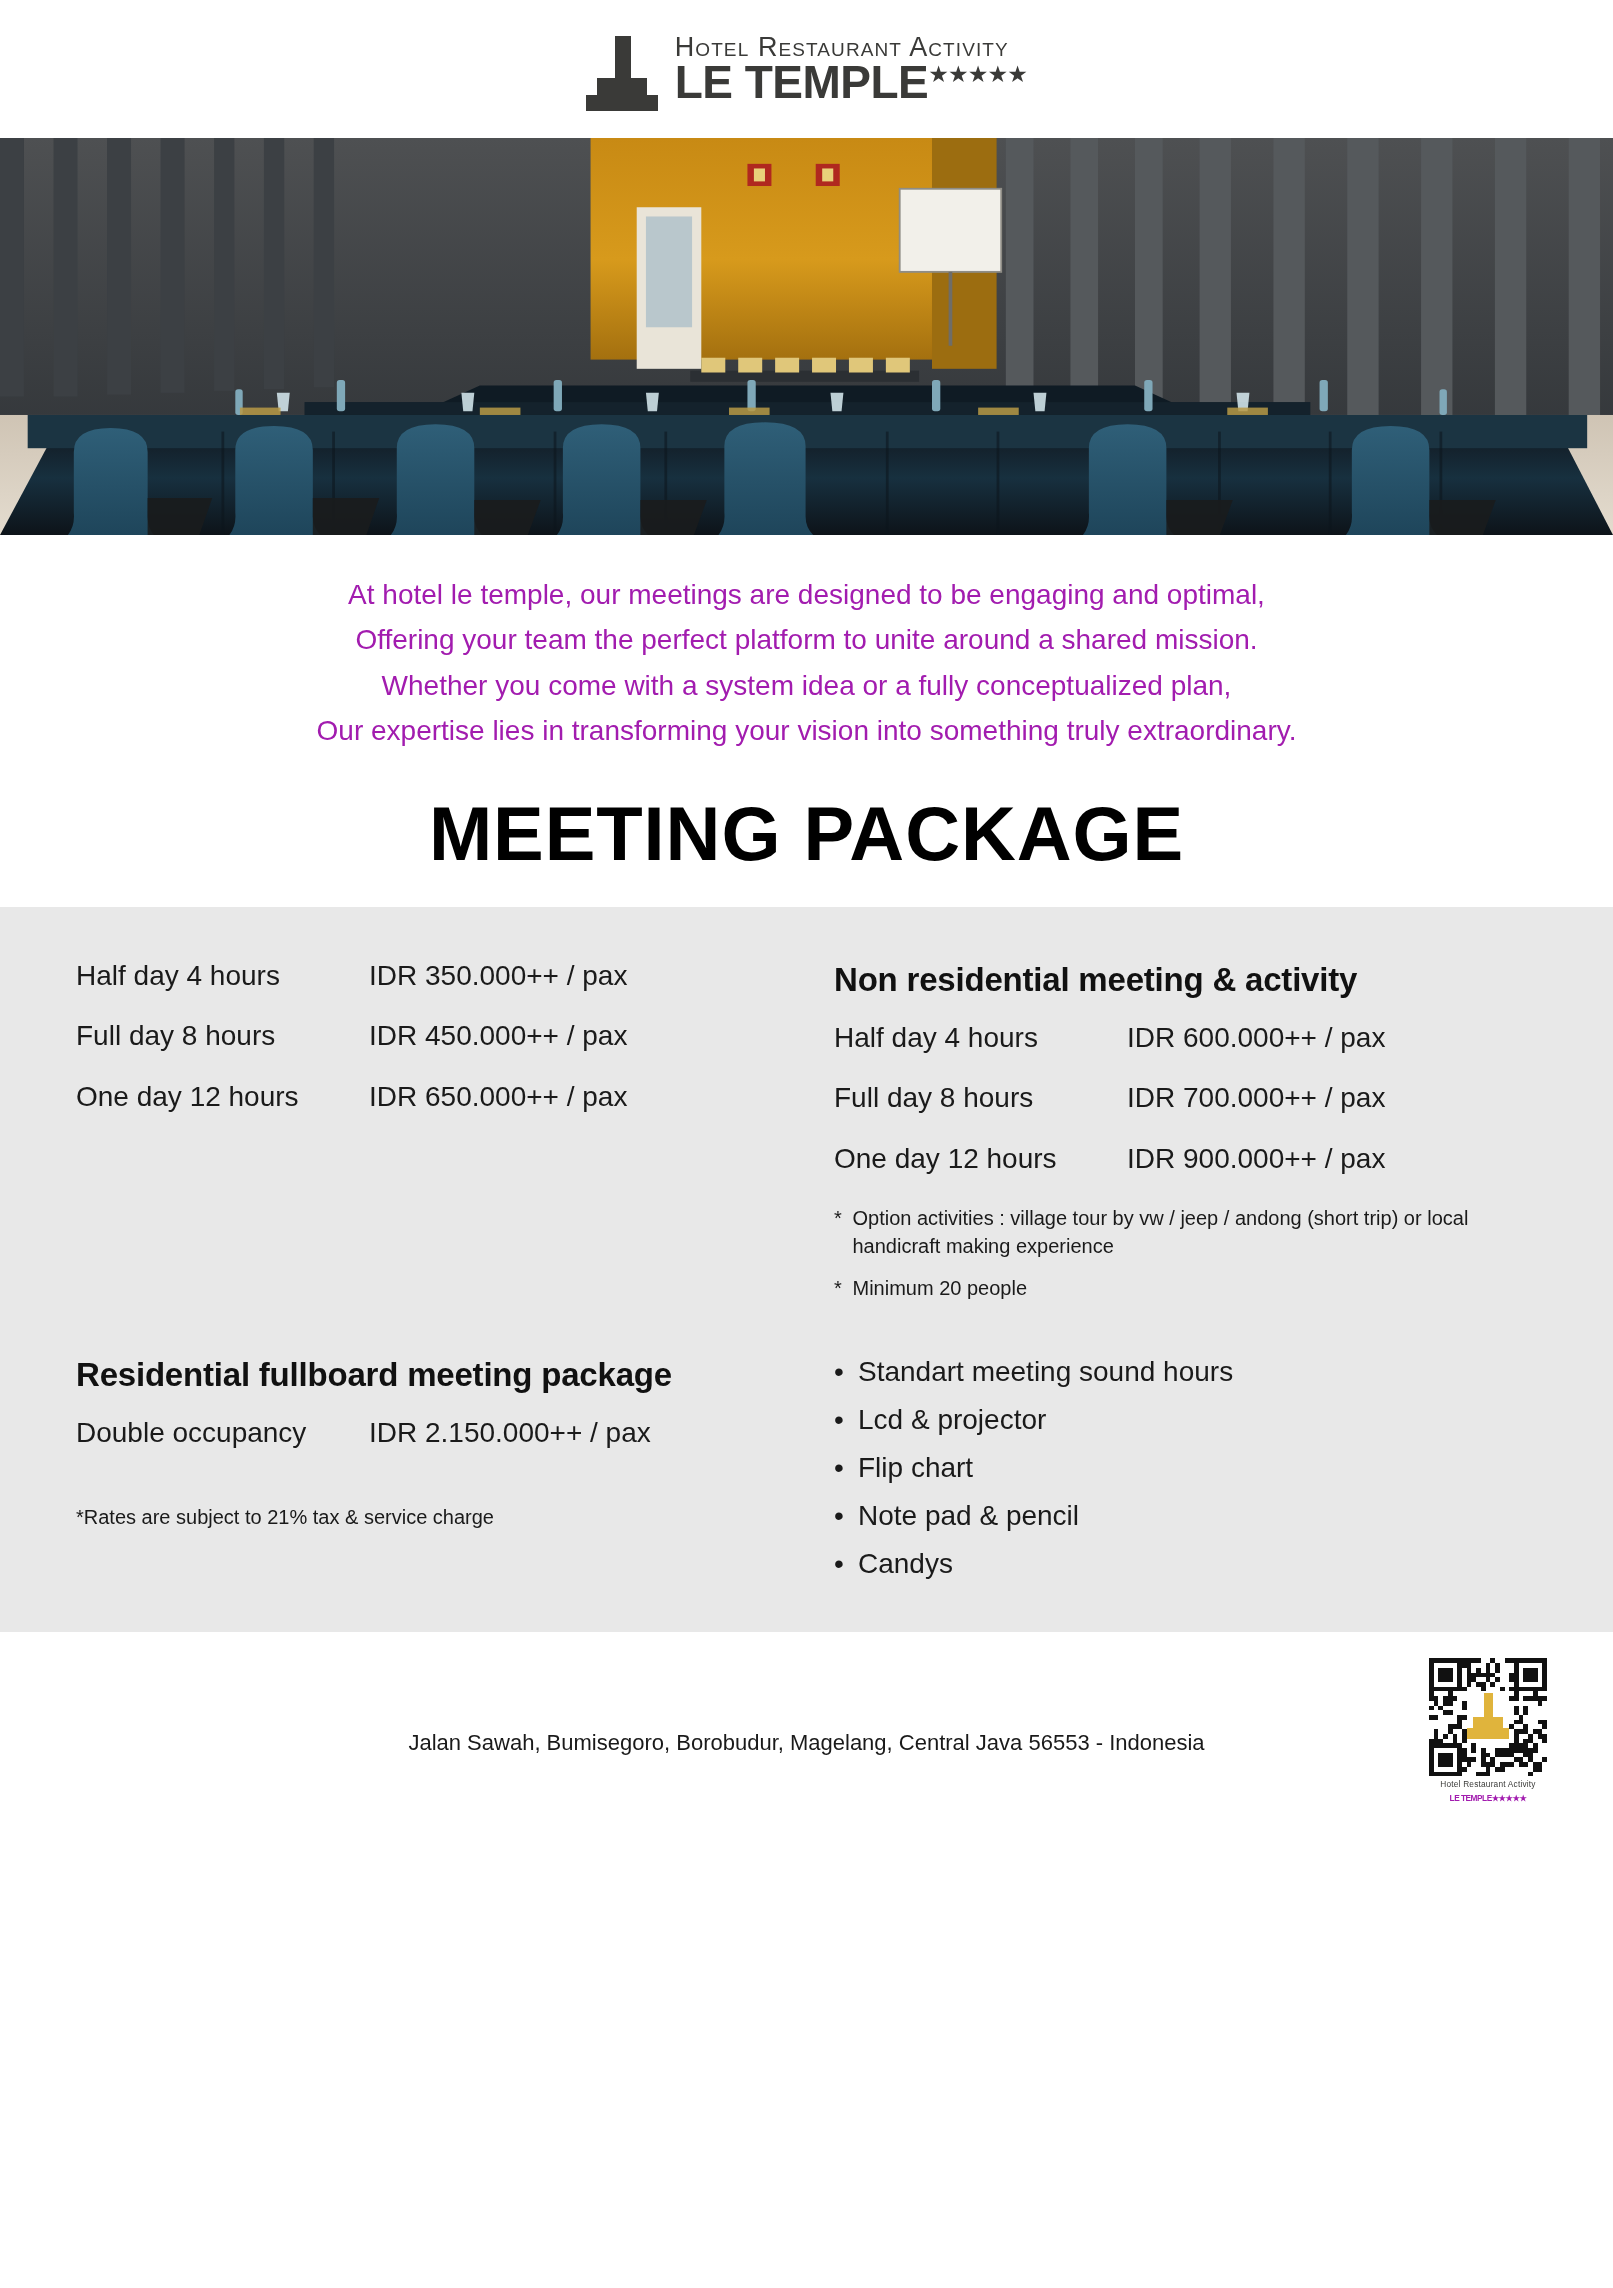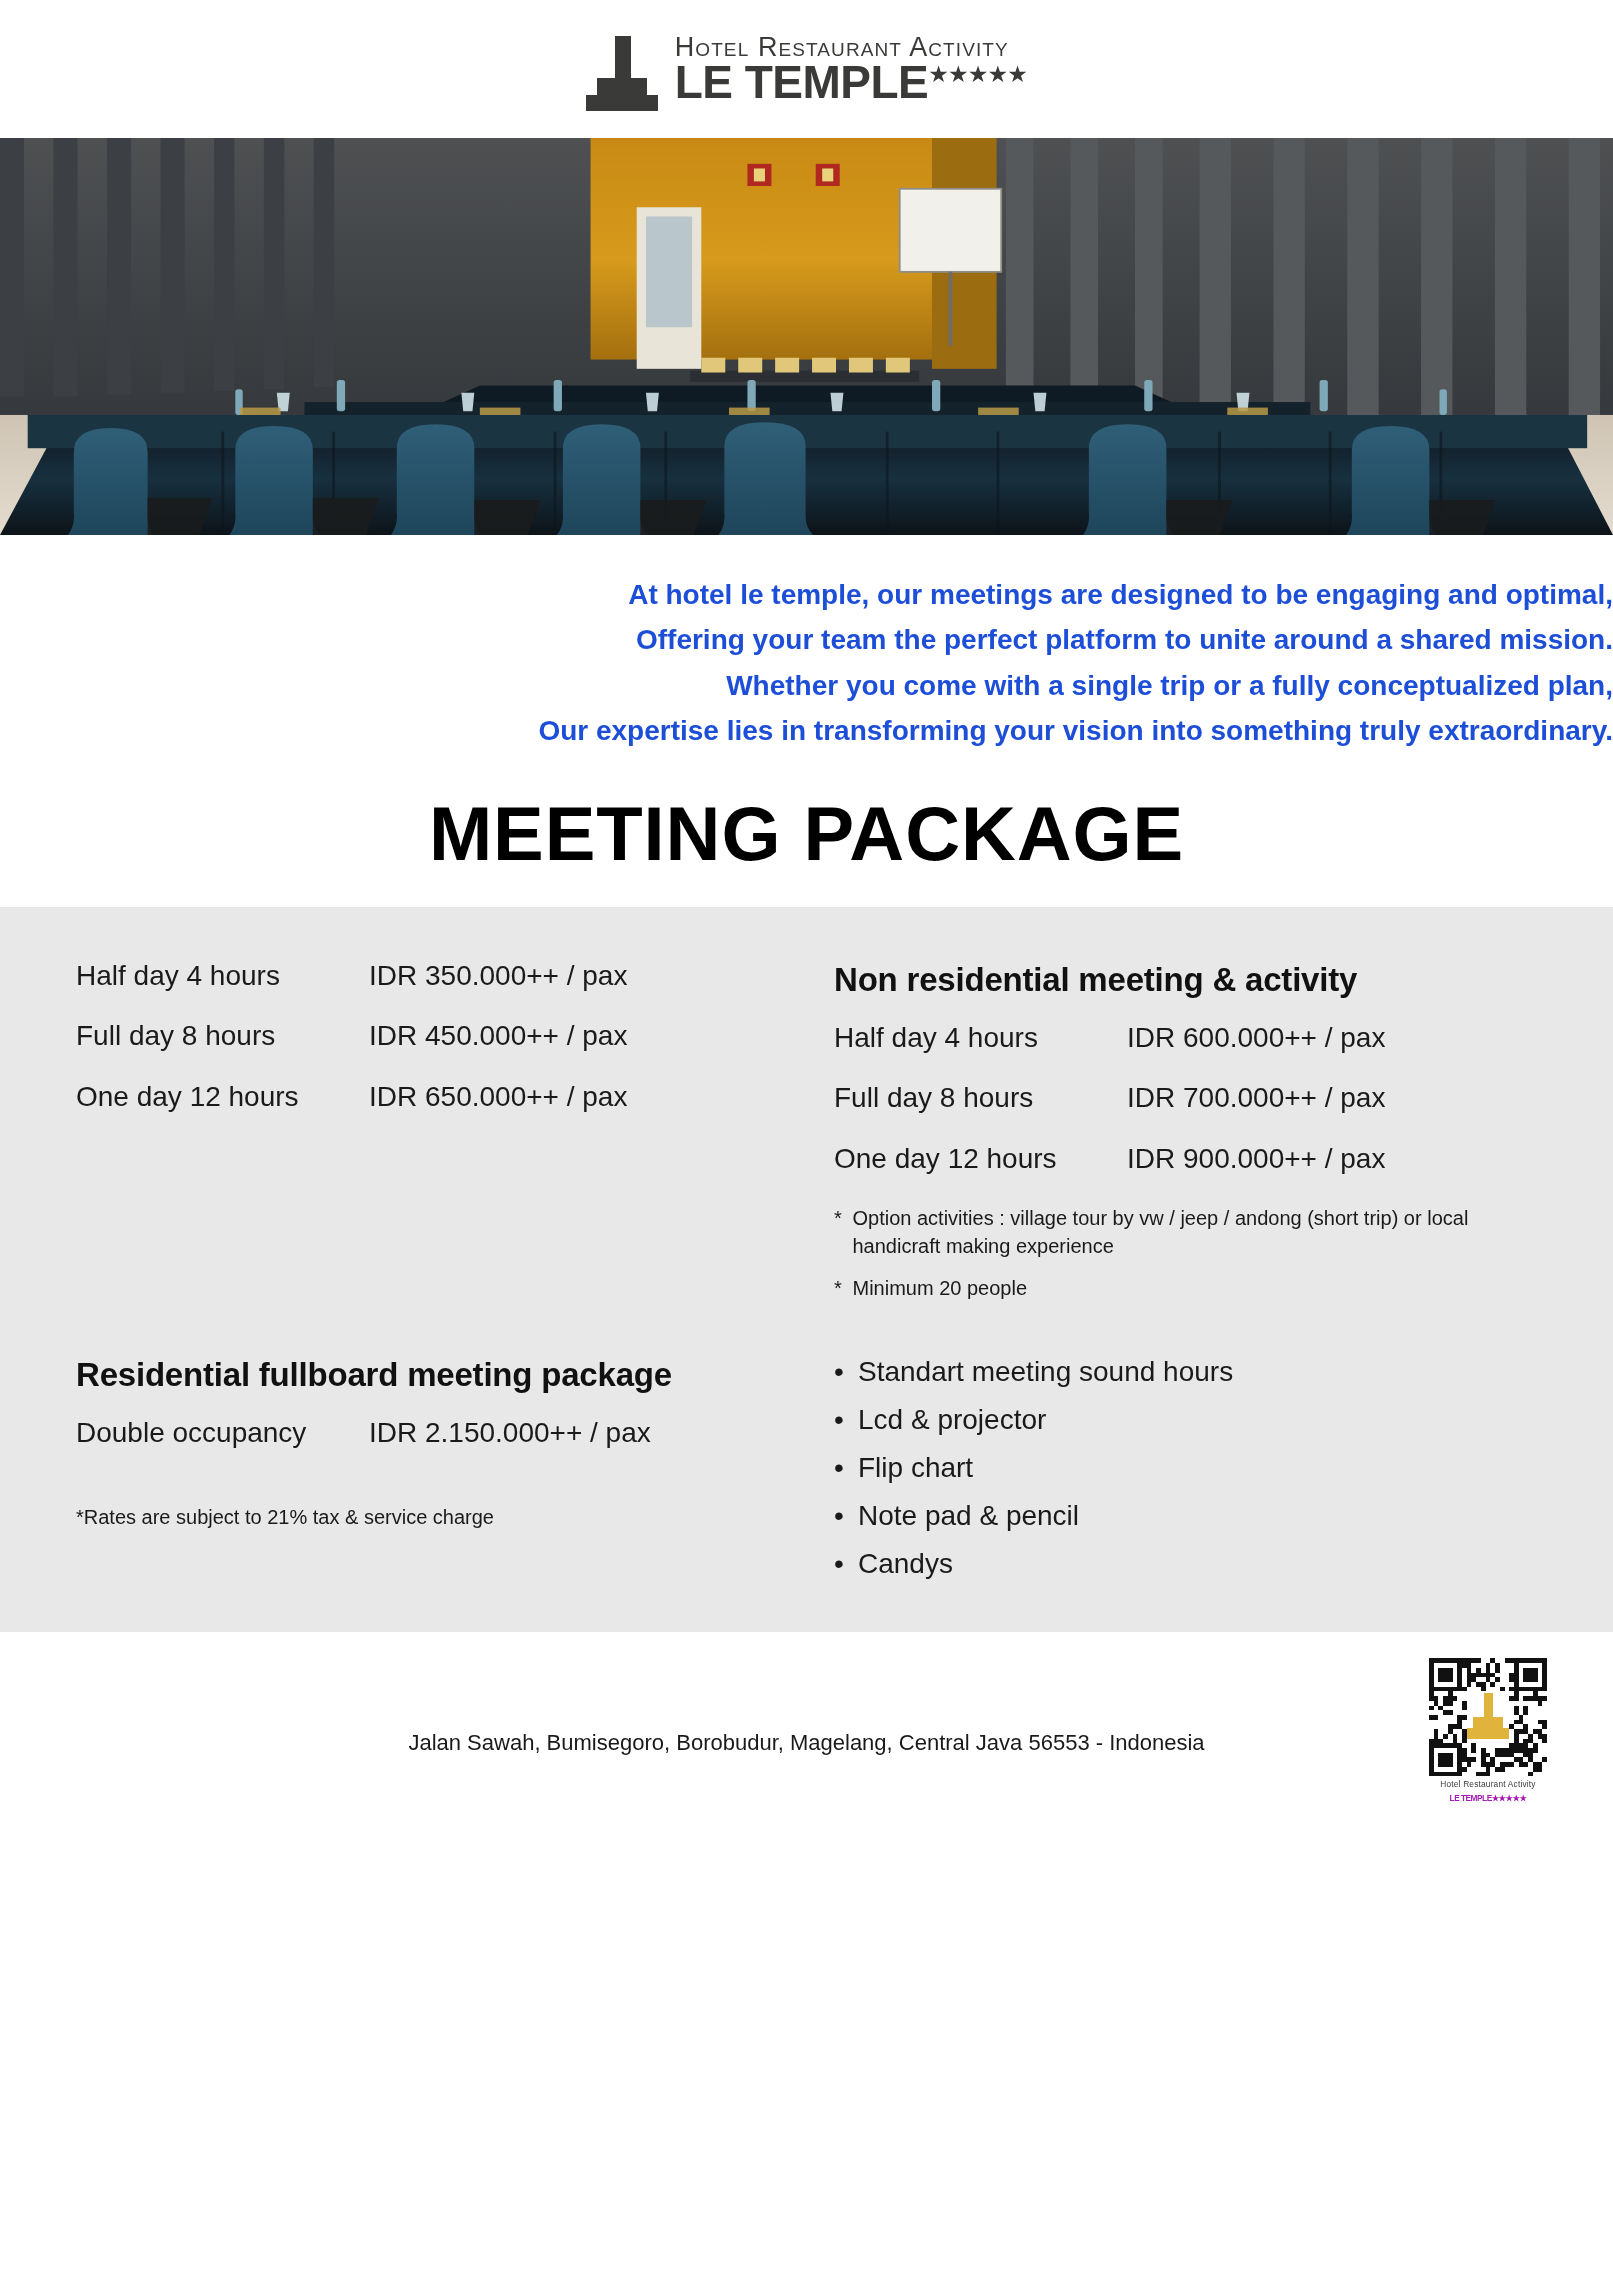--- a/index.html
+++ b/index.html
@@ -48,23 +48,22 @@
 
   
   .intro {
     text-align:center;
     padding:37px 0 0 0;
     background:#fff;
   }
   .intro p {
     font-size:28px;
     line-height:1.62;
-    color:#1d4ed8;
-    font-weight:700;
-    text-align:right;
+    color:#a21caf;
+    font-weight:400;
   }
   .title {
     text-align:center;
     font-size:76px;
     font-weight:700;
     letter-spacing:0.9px;
     color:#000;
     padding:37px 0 29.5px 0;
     background:#fff;
     font-stretch:condensed;
@@ -322,21 +321,21 @@
         <path d="M694 392 l72 0 l-14 38 l-58 0 z"></path>
       <path d="M1264 392 l72 0 l-14 38 l-58 0 z"></path>
         <path d="M1549 392 l72 0 l-14 38 l-58 0 z"></path>
     </g>
   </svg>
 </div>
 
 <div class="intro">
   <p>At hotel le temple, our meetings are designed to be engaging and optimal,</p>
   <p>Offering your team the perfect platform to unite around a shared mission.</p>
-  <p>Whether you come with a single trip or a fully conceptualized plan,</p>
+  <p>Whether you come with a system idea or a fully conceptualized plan,</p>
   <p>Our expertise lies in transforming your vision into something truly extraordinary.</p>
 </div>
 
 <div class="title">MEETING PACKAGE</div>
 
 <div class="panel">
 
   <div class="grid">
 
     <div class="col-left">

